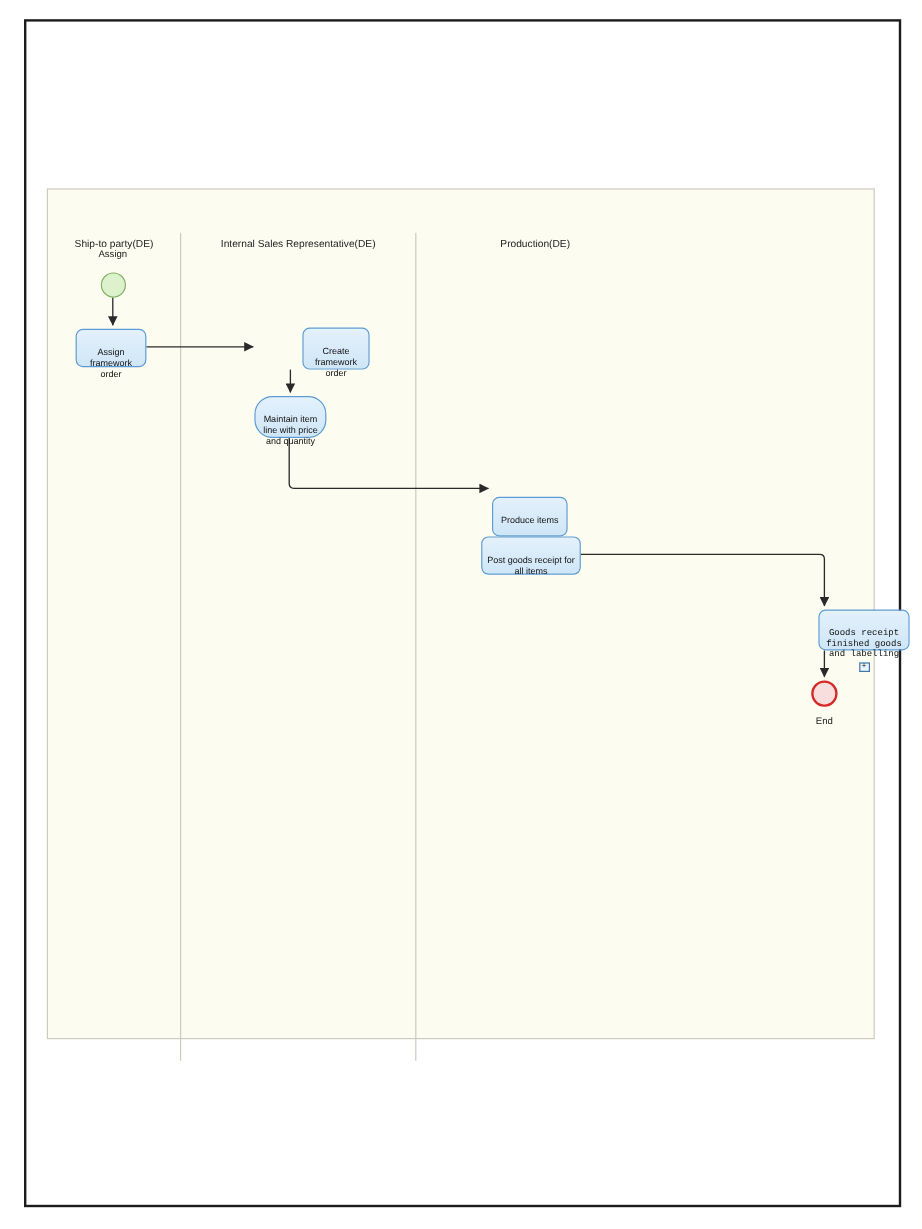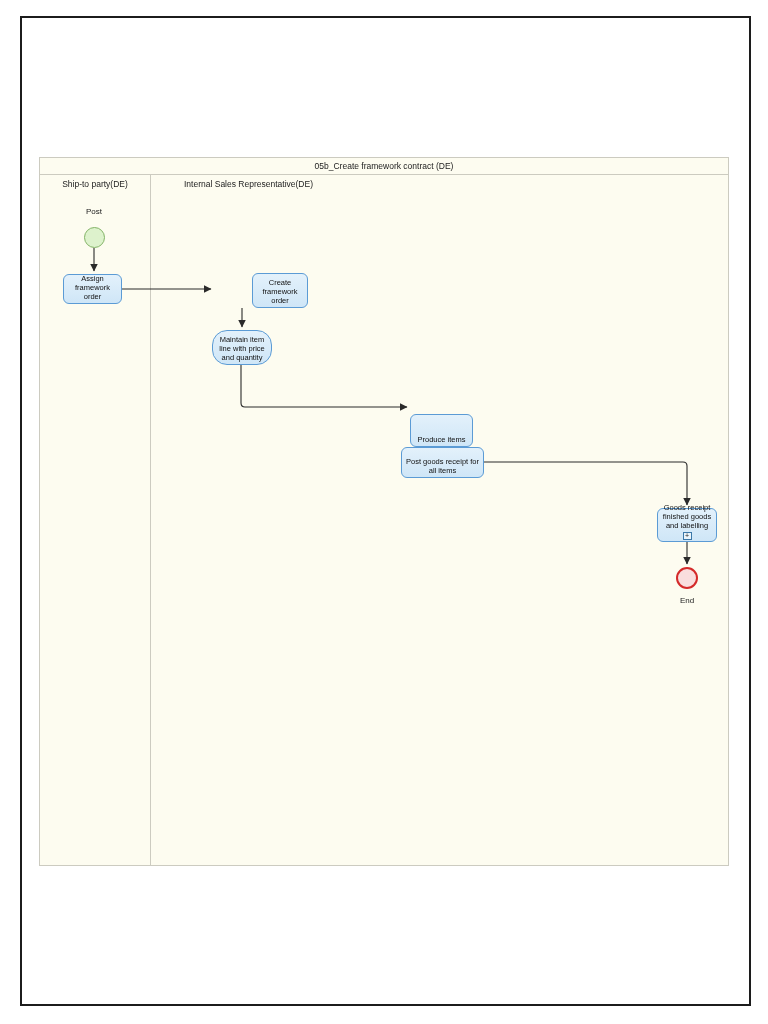--- a/index.html
+++ b/index.html
@@ -46,20 +46,21 @@
     border-bottom: 1px solid var(--pool_border, #cccbc0);
     color: #222;
   }
   .lanes {
     display: flex;
     height: calc(100% - 17px);
   }
   .lane {
     box-sizing: border-box;
     height: 100%;
+    margin-top: 36px;
   }
   .lane + .lane { border-left: 1px solid var(--pool_border, #cccbc0); }
   .lane-label {
     padding-top: 4px;
     text-align: center;
     font-size: 8.5px;
     color: #222;
     white-space: nowrap;
     overflow: hidden;
   }
@@ -72,26 +73,26 @@
   
   .task {
     position: absolute;
     box-sizing: border-box;
     border: 1px solid var(--task_border, #5b9bd5);
     border-radius: 6px;
     background: linear-gradient(to bottom, #e3f1fb, var(--task_fill, #cfe6f7));
     display: flex;
     flex-direction: column;
     align-items: center;
-    justify-content: flex-end;
+    justify-content: flex-start;
     text-align: center;
     font-size: 7.5px;
     line-height: 1.18;
     color: #111;
-    padding: 1px 2px;
+    padding: 15px 2px;
     cursor: default;
   }
   .event-circle {
     position: absolute;
     box-sizing: border-box;
     border-radius: 50%;
   }
   .start-circle {
     left: 84px;
     top: 227px;
@@ -147,47 +148,49 @@
   }
 </style>
 </head>
 <body>
 
 <div id="canvas">
 
   <div class="page"></div>
 
   <div class="pool">
-    <div class="pool-title">05b_Create framework contract (DE)</div>
     <div class="lanes">
       <div class="lane lane-1">
         <div class="lane-label">Ship-to party(DE)</div>
       </div>
       <div class="lane lane-2">
         <div class="lane-label">Internal Sales Representative(DE)</div>
+      </div>
+      <div class="lane lane-3">
+        <div class="lane-label">Production(DE)</div>
       </div>
     </div>
   </div>
 
   <svg class="flows" viewBox="0 0 768 1024">
     <defs>
       <marker id="arrow" markerWidth="9" markerHeight="8" refX="7.5" refY="4" orient="auto" markerUnits="userSpaceOnUse">
         <path d="M0,0 L8,4 L0,8 z" fill="#2a2a2a"></path>
       </marker>
     </defs>
     <path class="flow" d="M94,248 L94,271" marker-end="url(#arrow)"></path>
     <path class="flow" d="M122,289 L211,289" marker-end="url(#arrow)"></path>
     <path class="flow" d="M242,308 L242,327" marker-end="url(#arrow)"></path>
     <path class="flow" d="M241,365 L241,403 Q241,407 245,407 L407,407" marker-end="url(#arrow)"></path>
     <path class="flow" d="M441,423 L441,444" marker-end="url(#arrow)"></path>
     <path class="flow" d="M484,462 L683,462 Q687,462 687,466 L687,505" marker-end="url(#arrow)"></path>
     <path class="flow" d="M687,542 L687,564" marker-end="url(#arrow)"></path>
   </svg>
 
-  <div class="event-label start-label">Post</div>
+  <div class="event-label start-label">Assign</div>
   <div class="event-circle start-circle"></div>
 
   <div class="task" style="left:63px; top:274px; width:59px; height:30px;">
     <span>Assign framework order</span>
   </div>
 
   <div class="task" style="left:214px; top:273px; width:56px; height:35px;margin-left:38px;">
     <span>Create framework order</span>
   </div>
 
@@ -196,21 +199,21 @@
   </div>
 
   <div class="task" style="left:410px; top:390px; width:63px; height:33px;margin-top:24px;">
     <span>Produce items</span>
   </div>
 
   <div class="task" style="left:401px; top:447px; width:83px; height:31px;">
     <span>Post goods receipt for all items</span>
   </div>
 
-  <div class="task" style="left:657px; top:508px; width:60px; height:34px;">
+  <div class="task" style="left:682px; top:508px; width:76px; height:34px;font-family:Liberation Mono, monospace;">
     <span>Goods receipt finished goods and labelling</span>
     <span class="subprocess-marker">+</span>
   </div>
 
   <div class="event-circle end-circle"></div>
   <div class="event-label end-label">End</div>
 
 </div>
 
 </body></html>

